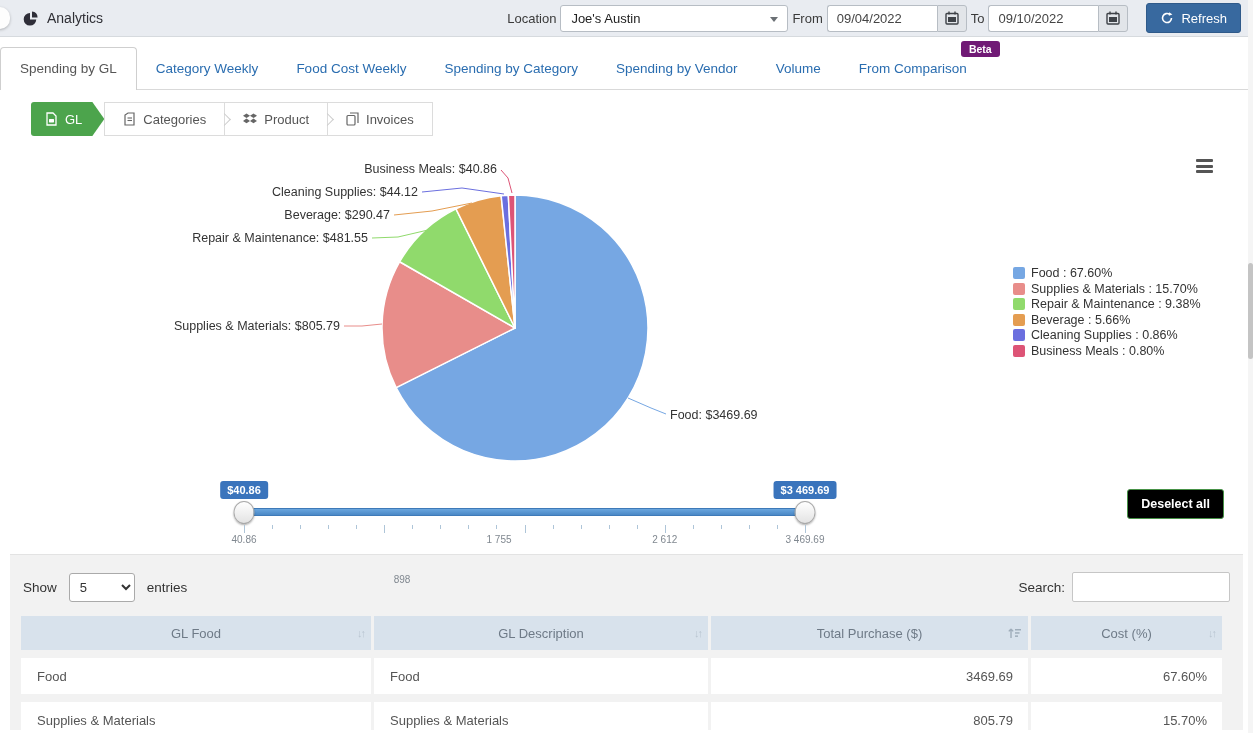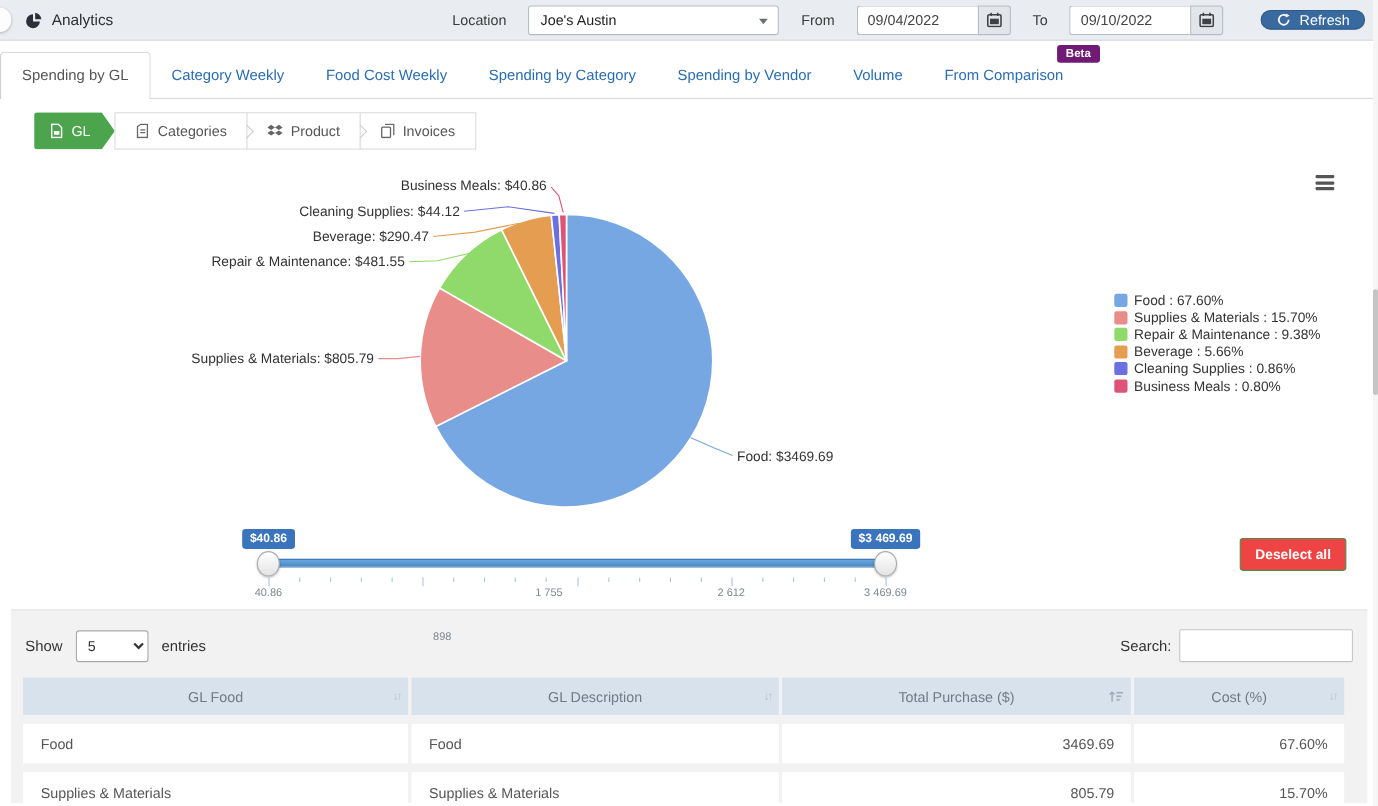--- a/index.html
+++ b/index.html
@@ -6,37 +6,37 @@
   html,body { width:1253px; height:733px; overflow:hidden; background:#fff;
     font-family:"Liberation Sans", sans-serif; color:#333; }
 
   
   .topbar { height:37px; background:#e9ecf1; border-bottom:1px solid #d6dade;
     display:flex; align-items:center; padding:0 12px; position:relative; }
   .drawer-handle { position:absolute; left:-10px; top:7px; width:20px; height:22px;
     background:#fdfdfd; border-radius:11px; box-shadow:0 1px 3px rgba(0,0,0,.25); }
   .logo { width:17px; height:17px; margin:0 8px 0 10px; }
   .app-title { font-size:14px; color:#2f2f35; }
-  .topbar-controls { margin-left:auto; display:flex; align-items:center; gap:16px; }
+  .topbar-controls { margin-left:auto; display:flex; align-items:center; gap:0; }
   .tb-label { font-size:13px; color:#3a3a3a; margin:0 4px; }
   .select-box { position:relative; width:228px; height:27px; background:#fff;
     border:1px solid #b7bdc4; border-radius:3px; font-size:13px; color:#222;
     display:flex; align-items:center; padding:0 24px 0 10px; cursor:pointer; }
   .caret { position:absolute; right:9px; top:11px; width:0; height:0;
     border-left:4px solid transparent; border-right:4px solid transparent;
     border-top:5px solid #6b7075; }
   .date-group { display:flex; }
   .date-input { width:110px; height:27px; border:1px solid #b7bdc4; border-right:none;
     border-radius:3px 0 0 3px; font-size:13px; color:#444; padding:0 9px;
     font-family:"Liberation Sans",sans-serif; }
   .cal-btn { width:30px; height:27px; background:#e2e5e9; border:1px solid #b7bdc4;
     border-radius:0 3px 3px 0; display:flex; align-items:center; justify-content:center;
     cursor:pointer; }
-  .refresh-btn { margin-left:18px; height:18px; background:#38699f; color:#fff;
-    border:1px solid #2f5a8a; border-radius:14px; font-size:13px; padding:0 13px;
+  .refresh-btn { margin-left:18px; height:30px; background:#38699f; color:#fff;
+    border:1px solid #2f5a8a; border-radius:3px; font-size:13px; padding:0 13px;
     display:flex; align-items:center; gap:7px; cursor:pointer;
     font-family:"Liberation Sans",sans-serif; }
 
   
   .tabbar { display:flex; align-items:flex-end; padding:10px 0 0 0;
     border-bottom:1px solid #d9d9d9; background:#fff; }
   .tab { font-size:13.5px; color:#2a6db0; padding:13px 19px; cursor:pointer;
     position:relative; white-space:nowrap; }
   .tab.active { color:#555; background:#fff; border:1px solid #cfcfcf; border-bottom:none;
     border-radius:4px 4px 0 0; margin-bottom:-1px; padding-bottom:14px; cursor:default; }
@@ -77,21 +77,21 @@
     border-radius:4px; }
   .slider-handle { position:absolute; top:25px; width:21px; height:23px;
     transform:translateX(-50%); background:linear-gradient(#ffffff,#e3e3e3);
     border:1px solid #a9a9a9; border-radius:50%;
     box-shadow:0 1px 2px rgba(0,0,0,.3); cursor:grab; }
   .tick { position:absolute; top:49px; width:1px; background:#aec5d8; }
   .tick.minor { height:4px; }
   .tick.major { height:8px; }
   .tick-label { position:absolute; top:58px; transform:translateX(-50%);
     font-size:10px; color:#808890; white-space:nowrap; }
-  .deselect-btn { position:absolute; right:29px; top:13px; background:#ef4444;
+  .deselect-btn { position:absolute; right:29px; top:13px; background:#000000;
     border:1px solid #479247; color:#fff; font-size:12.5px; font-weight:bold;
     padding:7px 13px; border-radius:3px; cursor:pointer;
     font-family:"Liberation Sans",sans-serif; }
 
   
   .table-section { margin:0 10px; background:#f2f2f2; height:176px; overflow:hidden;
     border-top:1px solid #e3e3e3; }
   .table-controls { display:flex; align-items:center; padding:17px 13px 14px 13px; }
   .show-label, .entries-label { font-size:13.5px; color:#333; }
   .page-size { width:66px; height:29px; margin:0 12px; border:1px solid #aaa;

